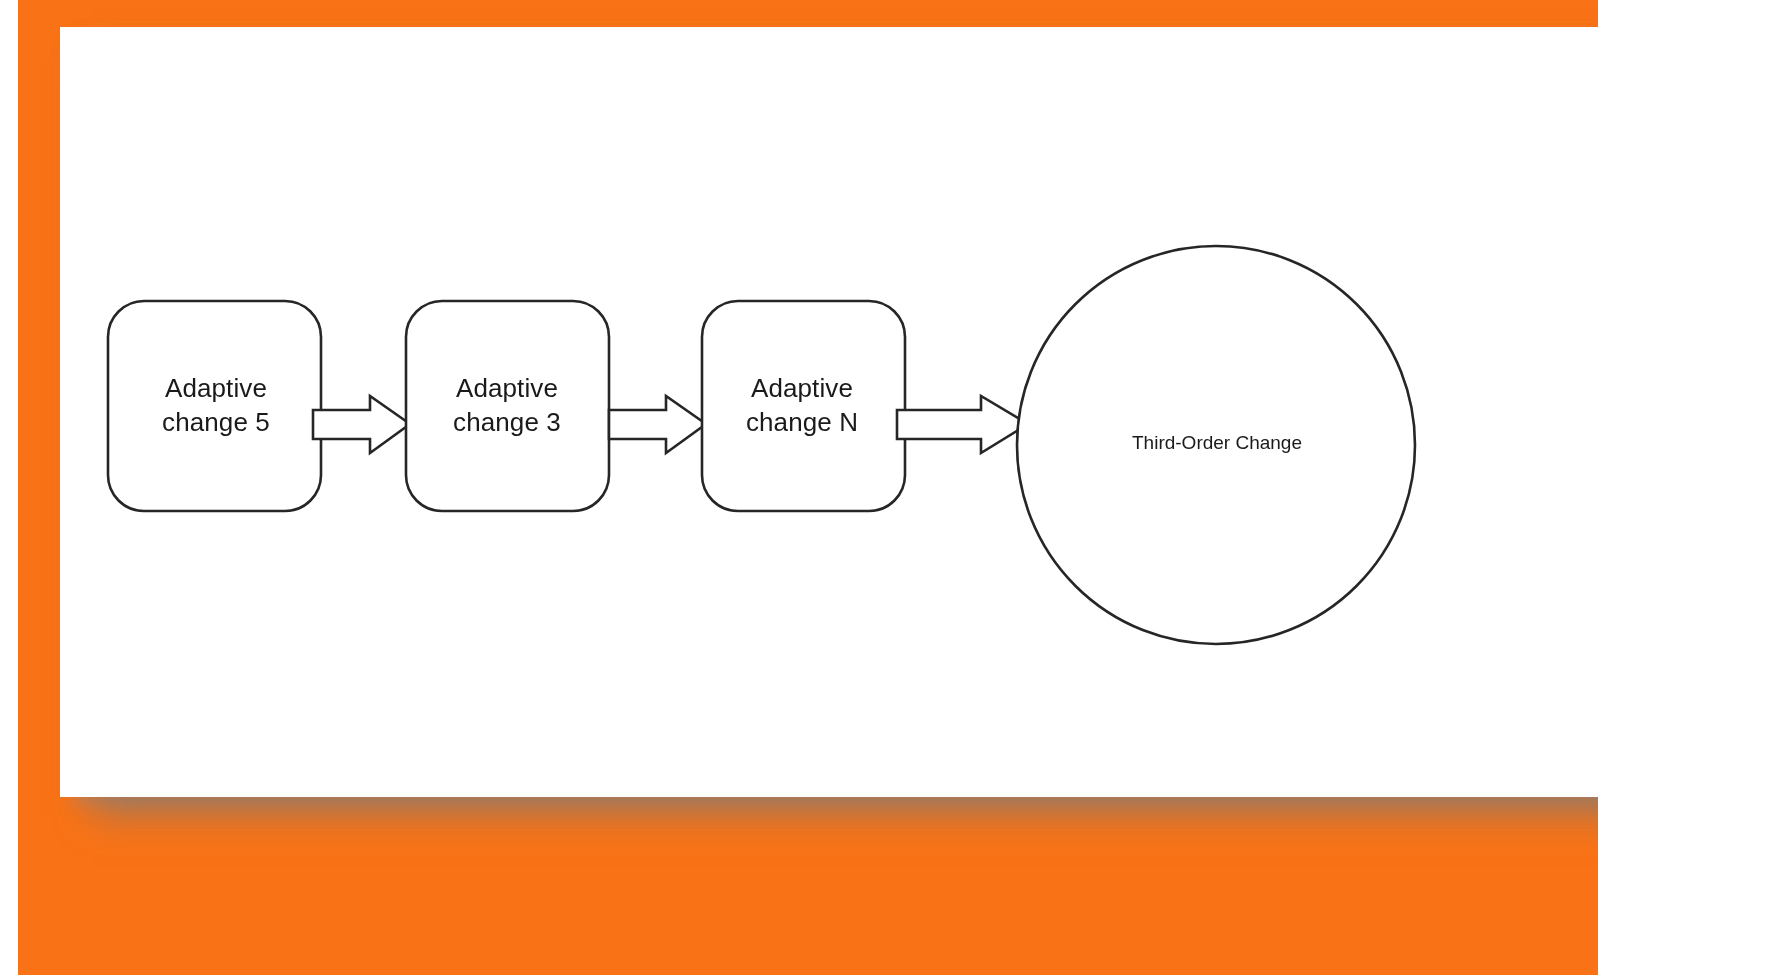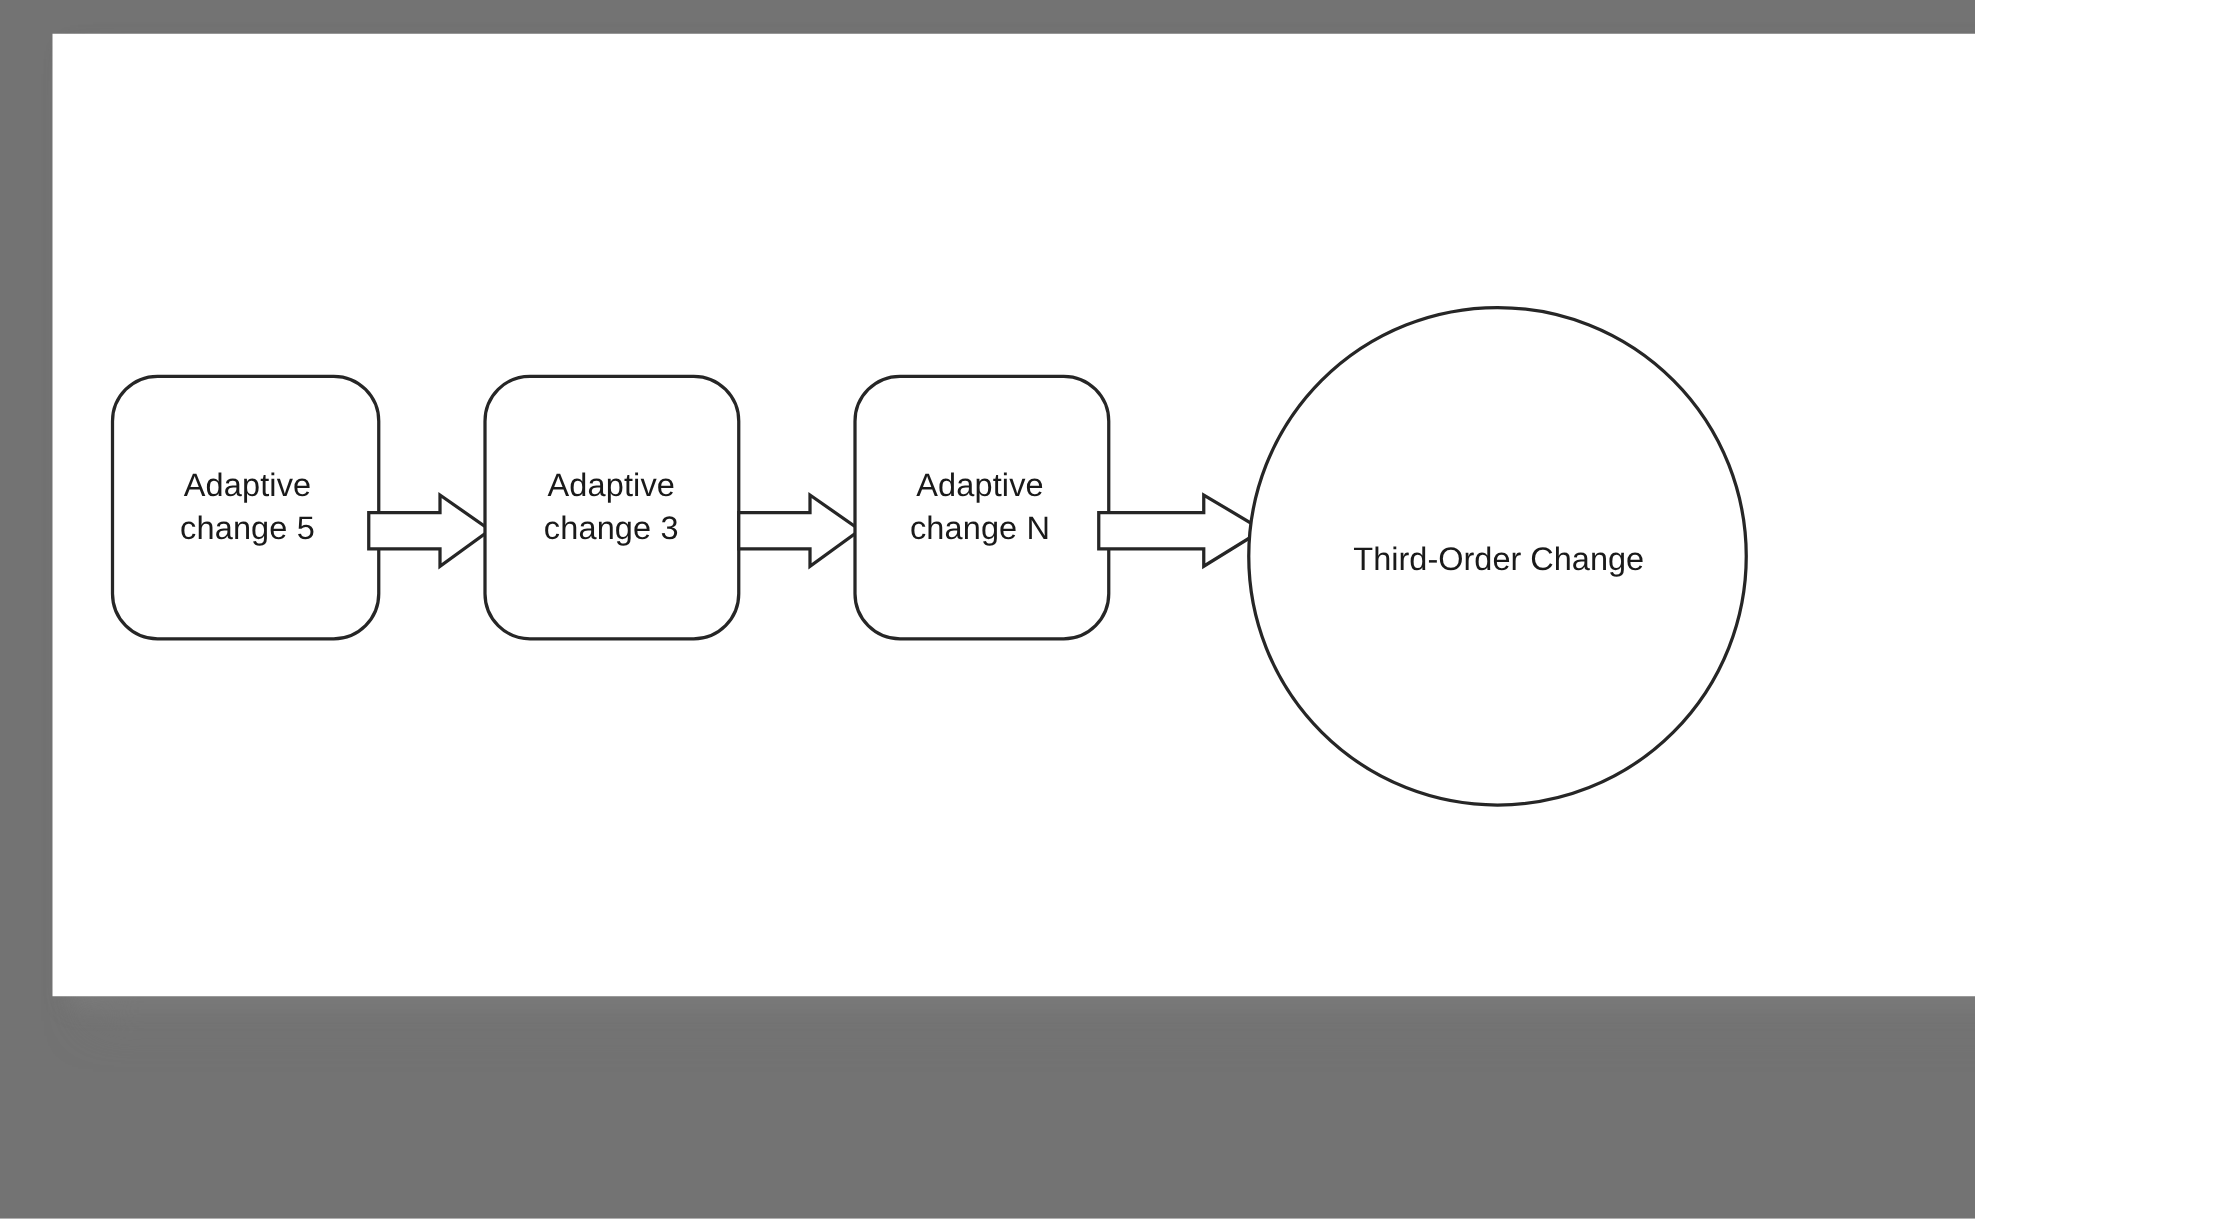--- a/index.html
+++ b/index.html
@@ -4,23 +4,24 @@
 <style>
   html, body {
     margin: 0;
     padding: 0;
     background: #ffffff;
   }
   #canvas {
     position: relative;
     width: 1580px;
     height: 975px;
-    background: #737373;
+    background: #f97316;
     overflow: hidden;
     font-family: "Liberation Sans", sans-serif;
+    margin-left: 18px;
   }
 
   
   #slide-card {
     position: absolute;
     left: 42px;
     top: 27px;
     width: 1703px;
     height: 770px;
     background: #ffffff;
@@ -62,21 +63,21 @@
     line-height: 1.32;
     letter-spacing: 0.1px;
     white-space: nowrap;
   }
   .node-label .line { display: block; }
 
   .circle-label {
     position: absolute;
     text-align: center;
     color: #1a1a1a;
-    font-size: 26px;
+    font-size: 19px;
     white-space: nowrap;
   }
 
   
   #label-box-1 { left: 88px;  top: 300px; width: 220px; height: 210px; }
   #label-box-2 { left: 385px; top: 300px; width: 208px; height: 210px; }
   #label-box-3 { left: 680px; top: 300px; width: 208px; height: 210px; }
   #label-circle { left: 1005px; top: 432px; width: 388px; }
 </style>
 </head>

